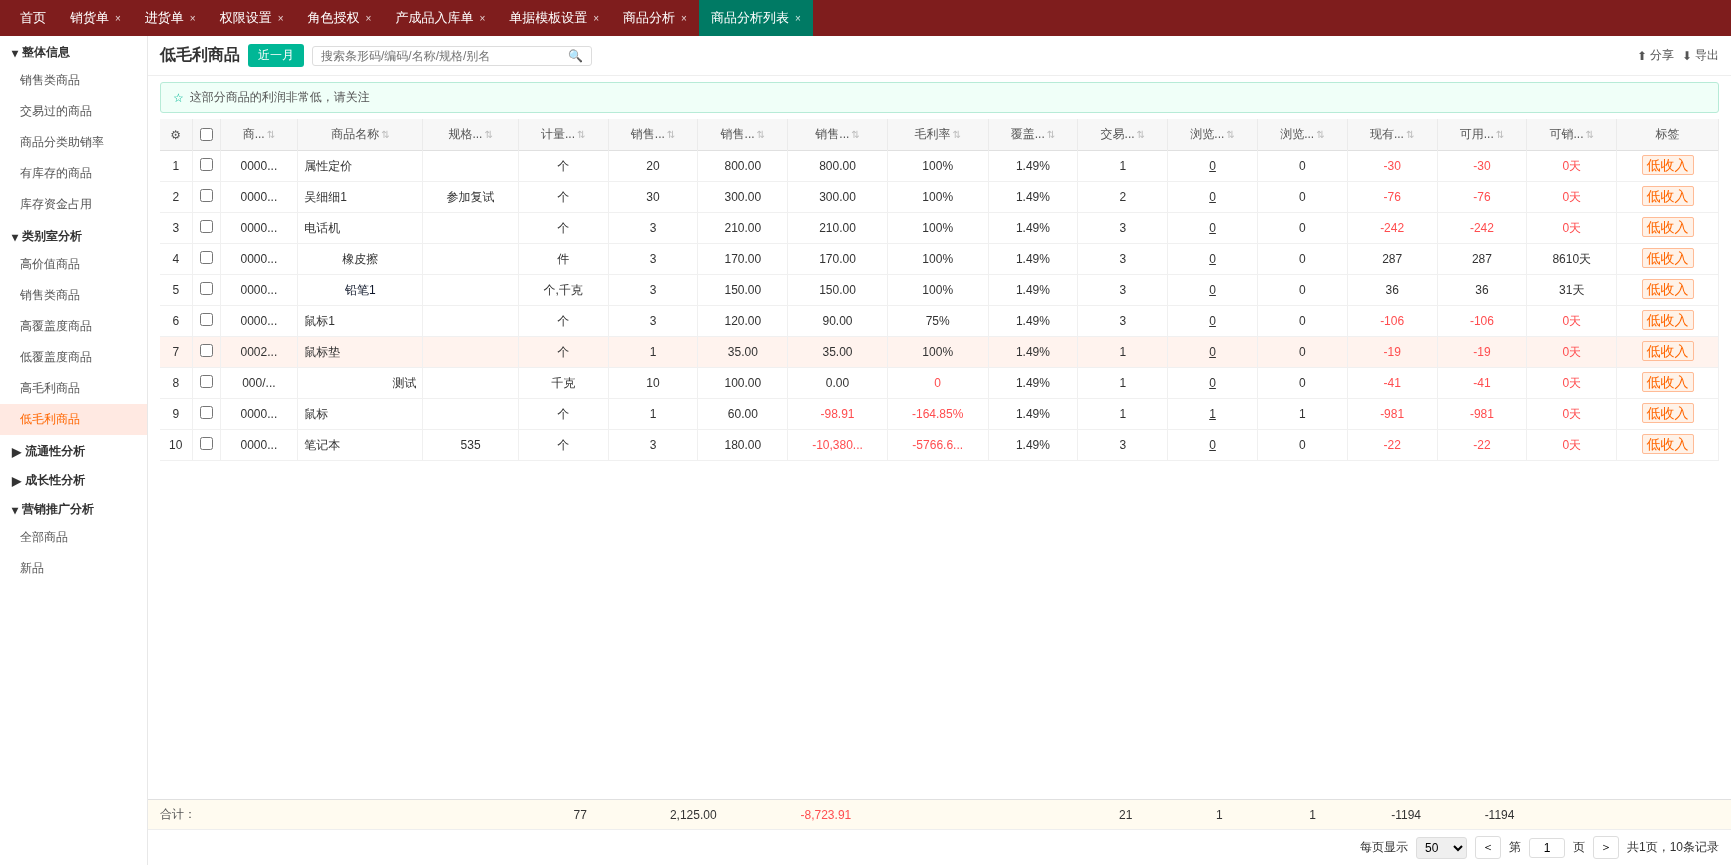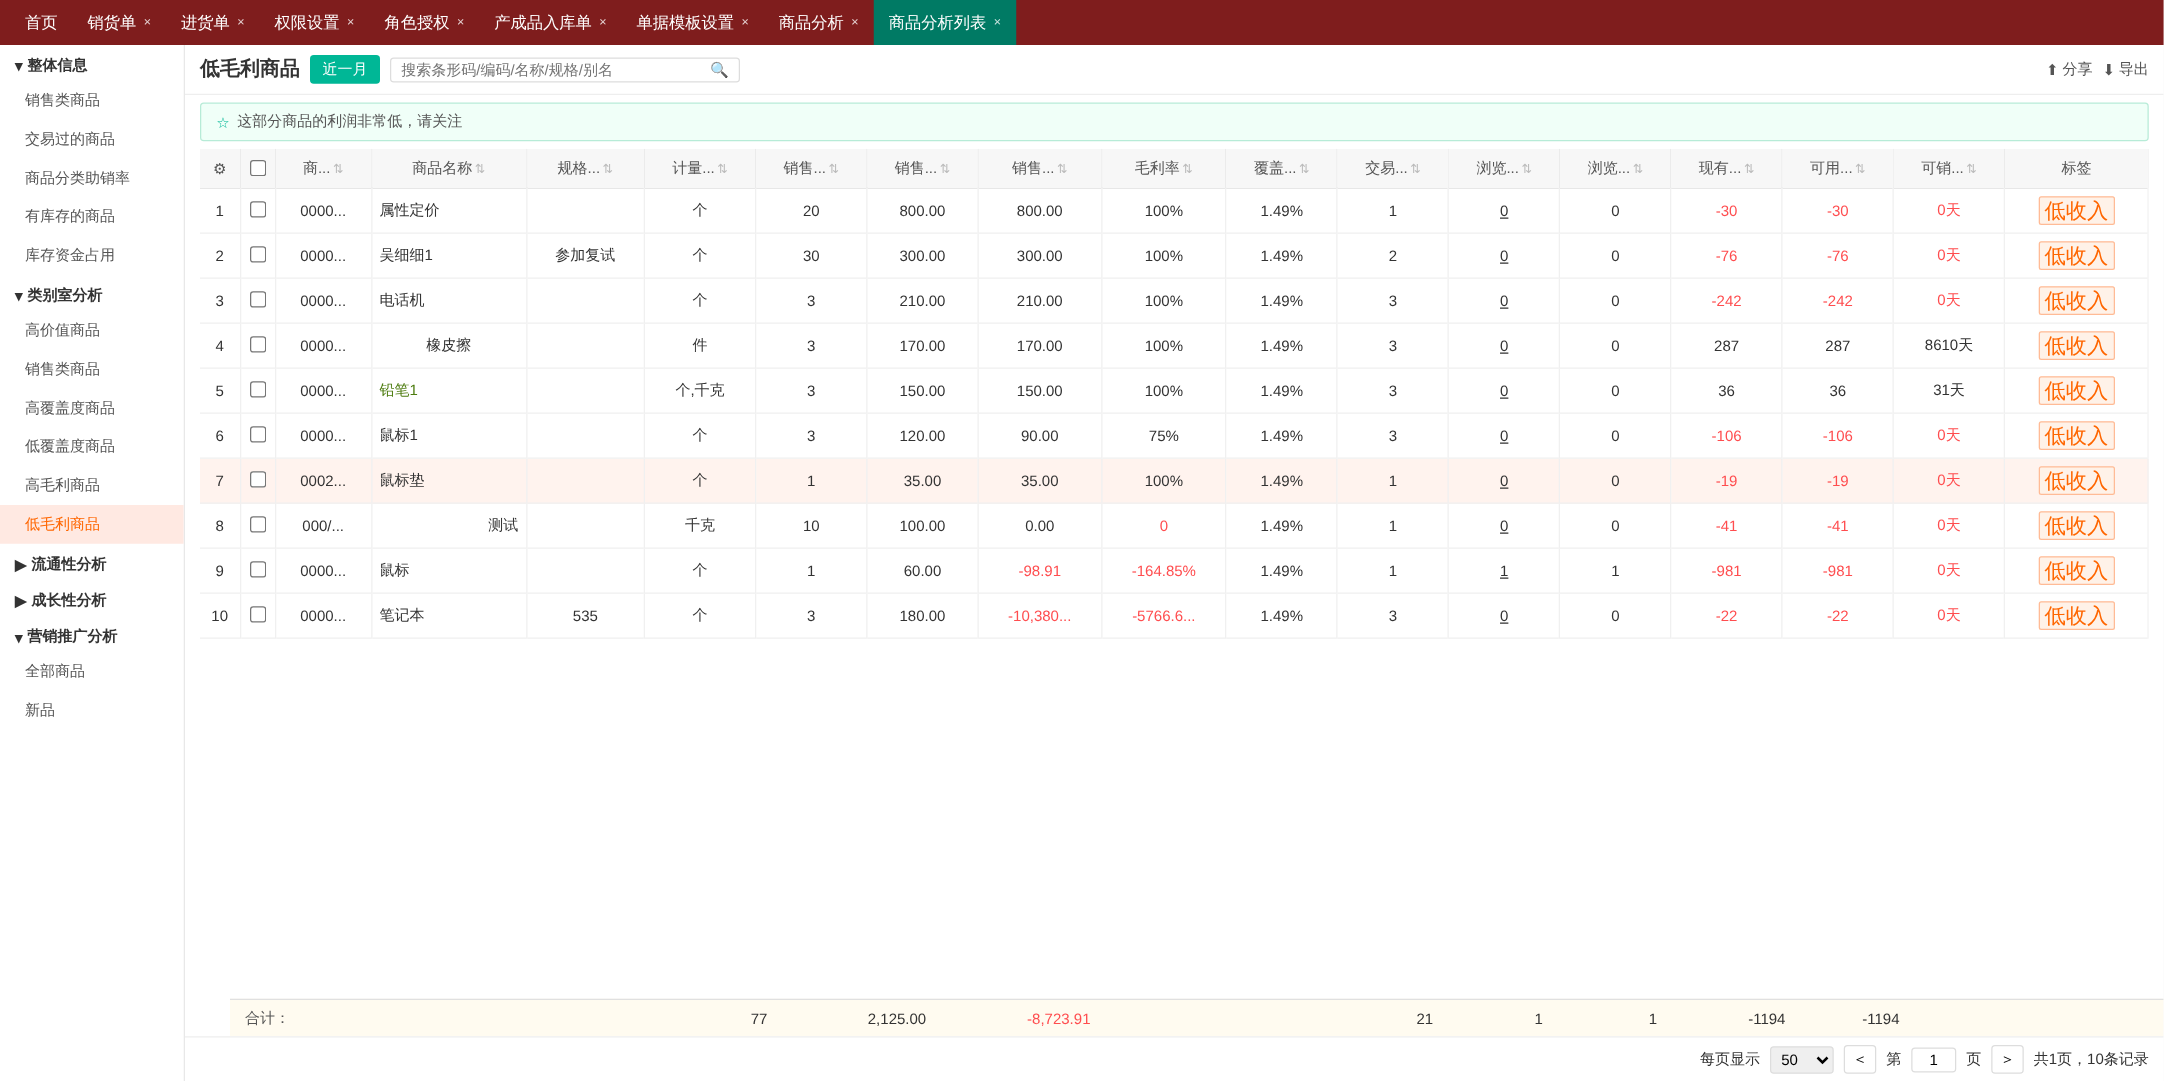--- a/index.html
+++ b/index.html
@@ -182,38 +182,37 @@
       white-space: nowrap;
       border-right: 1px solid #f0f0f0;
     }
     .text-red { color: #ff4d4f; }
     .tag-low-income {
       background: #fff2e8;
       color: #ff6600;
       border: 1px solid #ffbb96;
       border-radius: 2px;
       padding: 1px 4px;
-      font-size: 17px;
+      font-size: 14px;
     }
     .tag-days-red {
       color: #ff4d4f;
     }
     .underline-link { text-decoration: underline; cursor: pointer; color: #333; }
 
     
     .footer-totals {
       background: #fffbf0;
       border-top: 1px solid #e0e0e0;
       padding: 6px 12px;
       display: flex;
       align-items: center;
       font-size: 12px;
       flex-shrink: 0;
       gap: 2px;
-      margin-left: 36px;
     }
     .footer-label { color: #555; margin-right: 8px; }
 
     
     .pagination-bar {
       display: flex;
       align-items: center;
       justify-content: flex-end;
       padding: 6px 12px;
       border-top: 1px solid #eee;
@@ -547,21 +546,21 @@
     <td>0</td>
     <td class="">287</td>
     <td class="">287</td>
     <td class="">8610天</td>
     <td><span class="tag-low-income">低收入</span></td>
   </tr>
             <tr>
     <td>5</td>
     <td class="checkbox-cell"><input type="checkbox" style=""></td>
     <td>0000...</td>
-    <td style="text-align:left;cursor:pointer;color:#4d7c0f">铅笔1</td>
+    <td style="text-align:center;cursor:pointer;color:#0f172a">铅笔1</td>
     <td></td>
     <td>个,千克</td>
     <td>3</td>
     <td>150.00</td>
     <td class="">150.00</td>
     <td class="">100%</td>
     <td>1.49%</td>
     <td>3</td>
     <td><span class="underline-link">0</span></td>
     <td>0</td>

